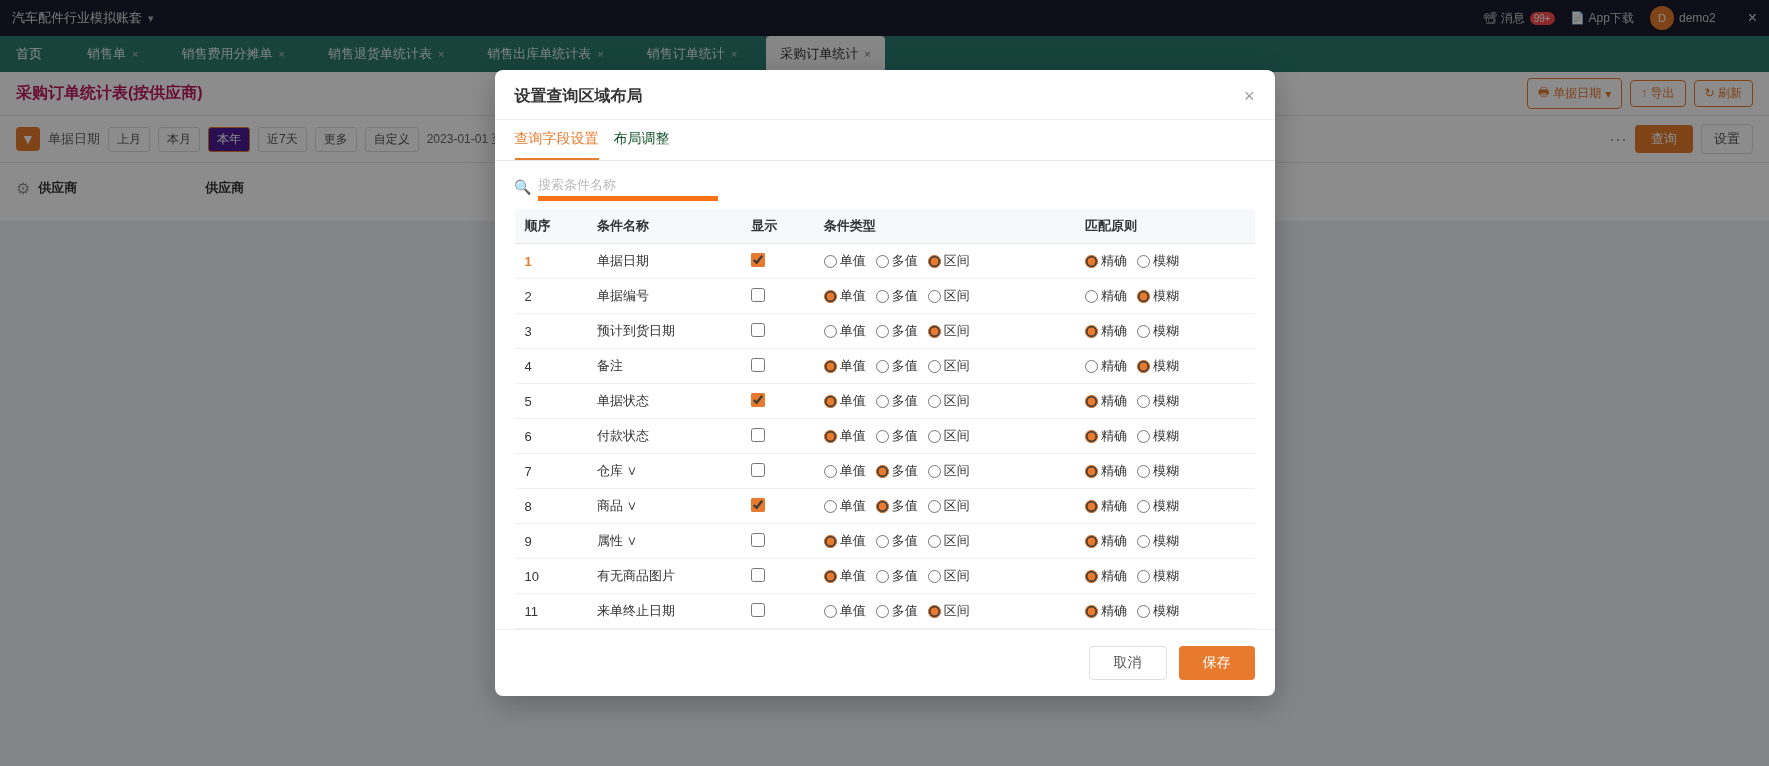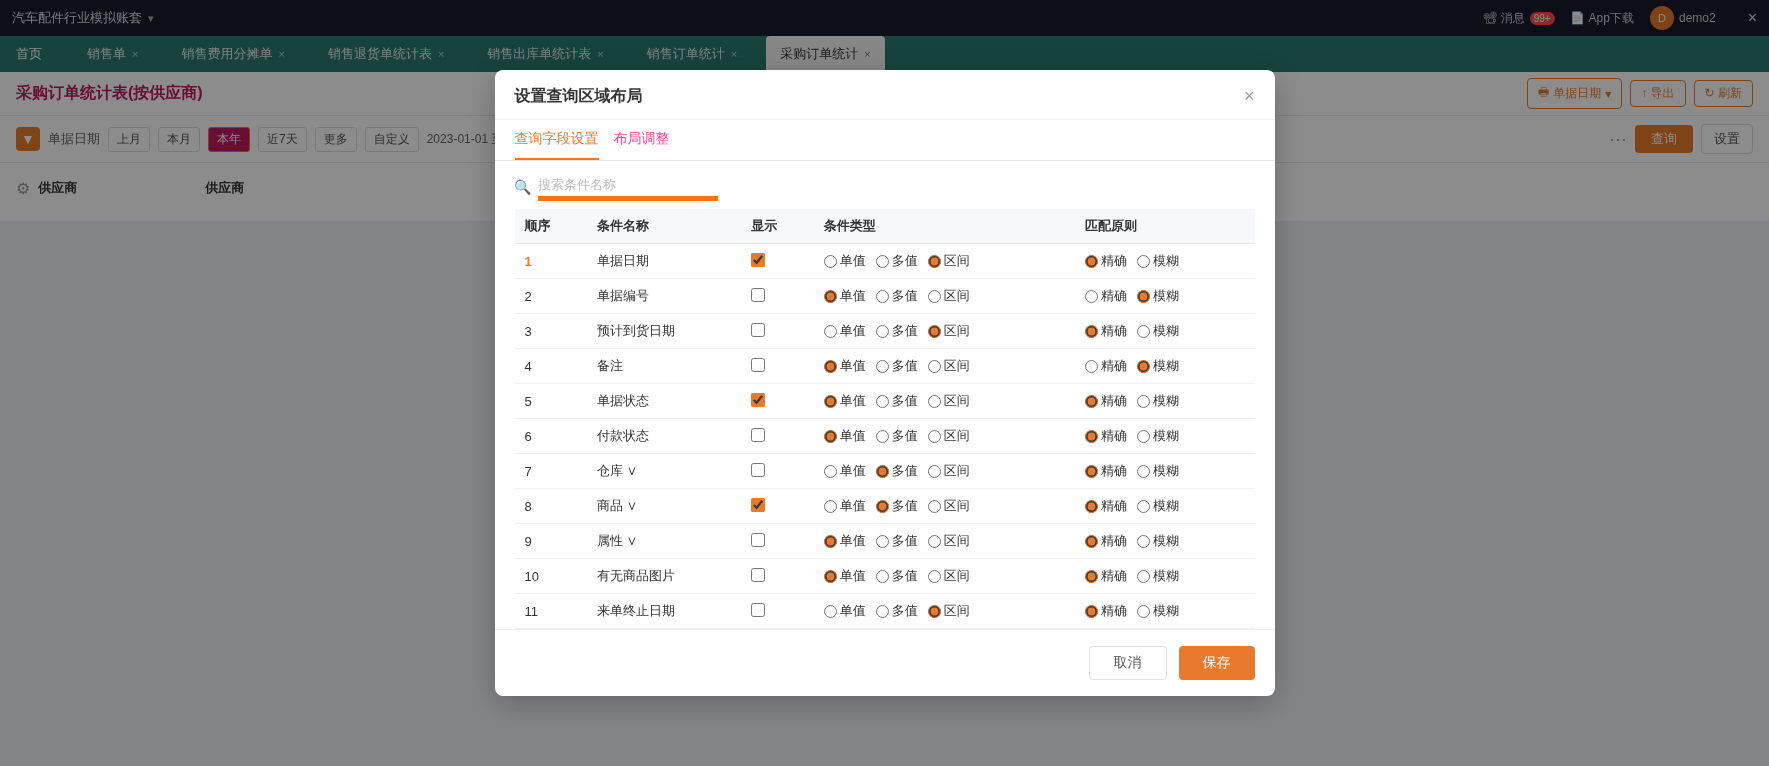--- a/index.html
+++ b/index.html
@@ -69,21 +69,21 @@
       background: #fff;
       padding: 8px 16px;
       display: flex;
       align-items: center;
       gap: 8px;
       border-bottom: 1px solid #e8e8e8;
     }
     .filter-toggle { width: 24px; height: 24px; background: #e87a2d; color: #fff; border-radius: 4px; display: flex; align-items: center; justify-content: center; cursor: pointer; font-size: 14px; }
     .filter-label { color: #666; font-size: 13px; }
     .date-btn { padding: 3px 8px; border-radius: 3px; border: 1px solid #ddd; background: #fff; cursor: pointer; font-size: 12px; color: #555; }
-    .date-btn.active { background: #be185d; color: #fff; border-color: #e87a2d; font-family: Liberation Mono, monospace; }
+    .date-btn.active { background: #4c1d95; color: #fff; border-color: #e87a2d; font-family: Liberation Mono, monospace; }
     .date-range { color: #666; font-size: 12px; }
     .btn-query { background: #e87a2d; color: #fff; border: none; border-radius: 4px; padding: 5px 16px; cursor: pointer; font-size: 13px; margin-left: auto; }
     .btn-set { border: 1px solid #ddd; background: #fff; color: #555; border-radius: 4px; padding: 5px 12px; cursor: pointer; font-size: 13px; }
 
     
     .table-area {
       background: #fff;
       padding: 8px 16px;
       overflow: hidden;
     }
@@ -131,21 +131,21 @@
     .dialog-tabs {
       display: flex;
       padding: 0 20px;
       border-bottom: 1px solid #e8e8e8;
       gap: 15px;
       align-items: flex-end;
     }
     .dialog-tab {
       padding: 10px 0;
       font-size: 14px;
-      color: #ec4899;
+      color: #14532d;
       cursor: pointer;
       border-bottom: 2px solid transparent;
     }
     .dialog-tab.active {
       color: #e87a2d;
       border-bottom: 2px solid #e87a2d;
     }
 
     .dialog-search {
       padding: 12px 20px 8px;

